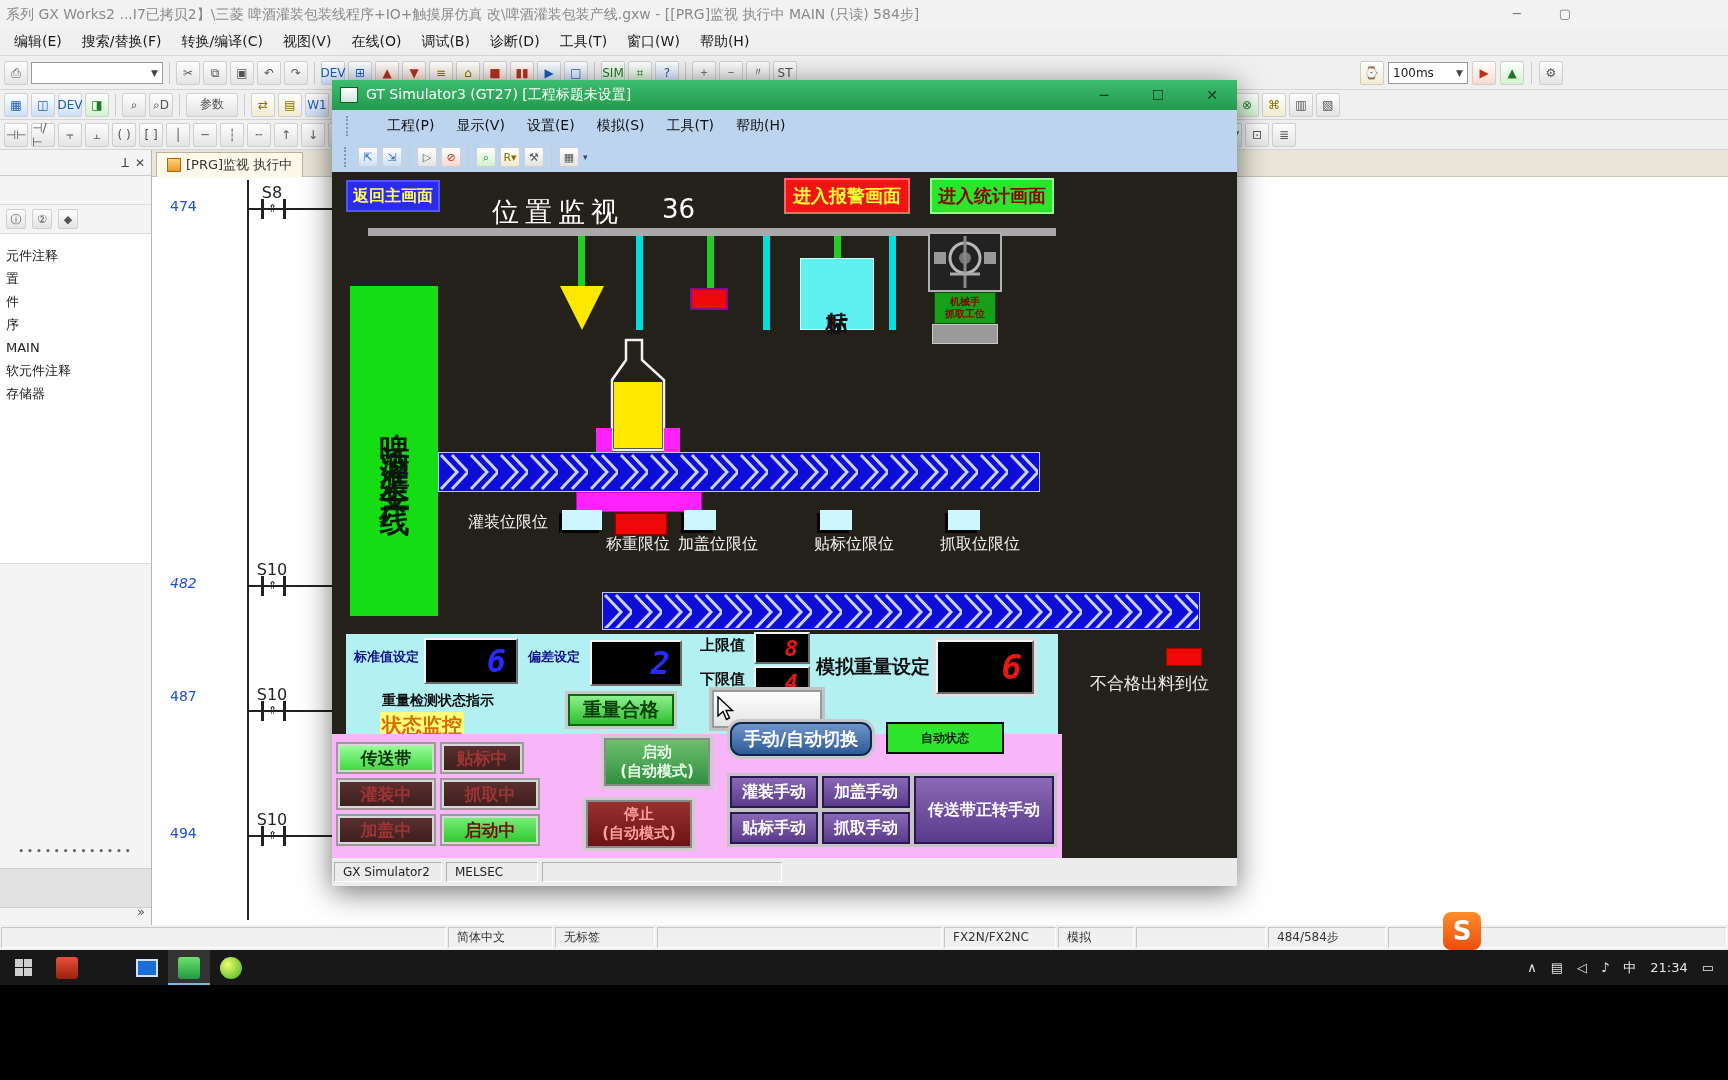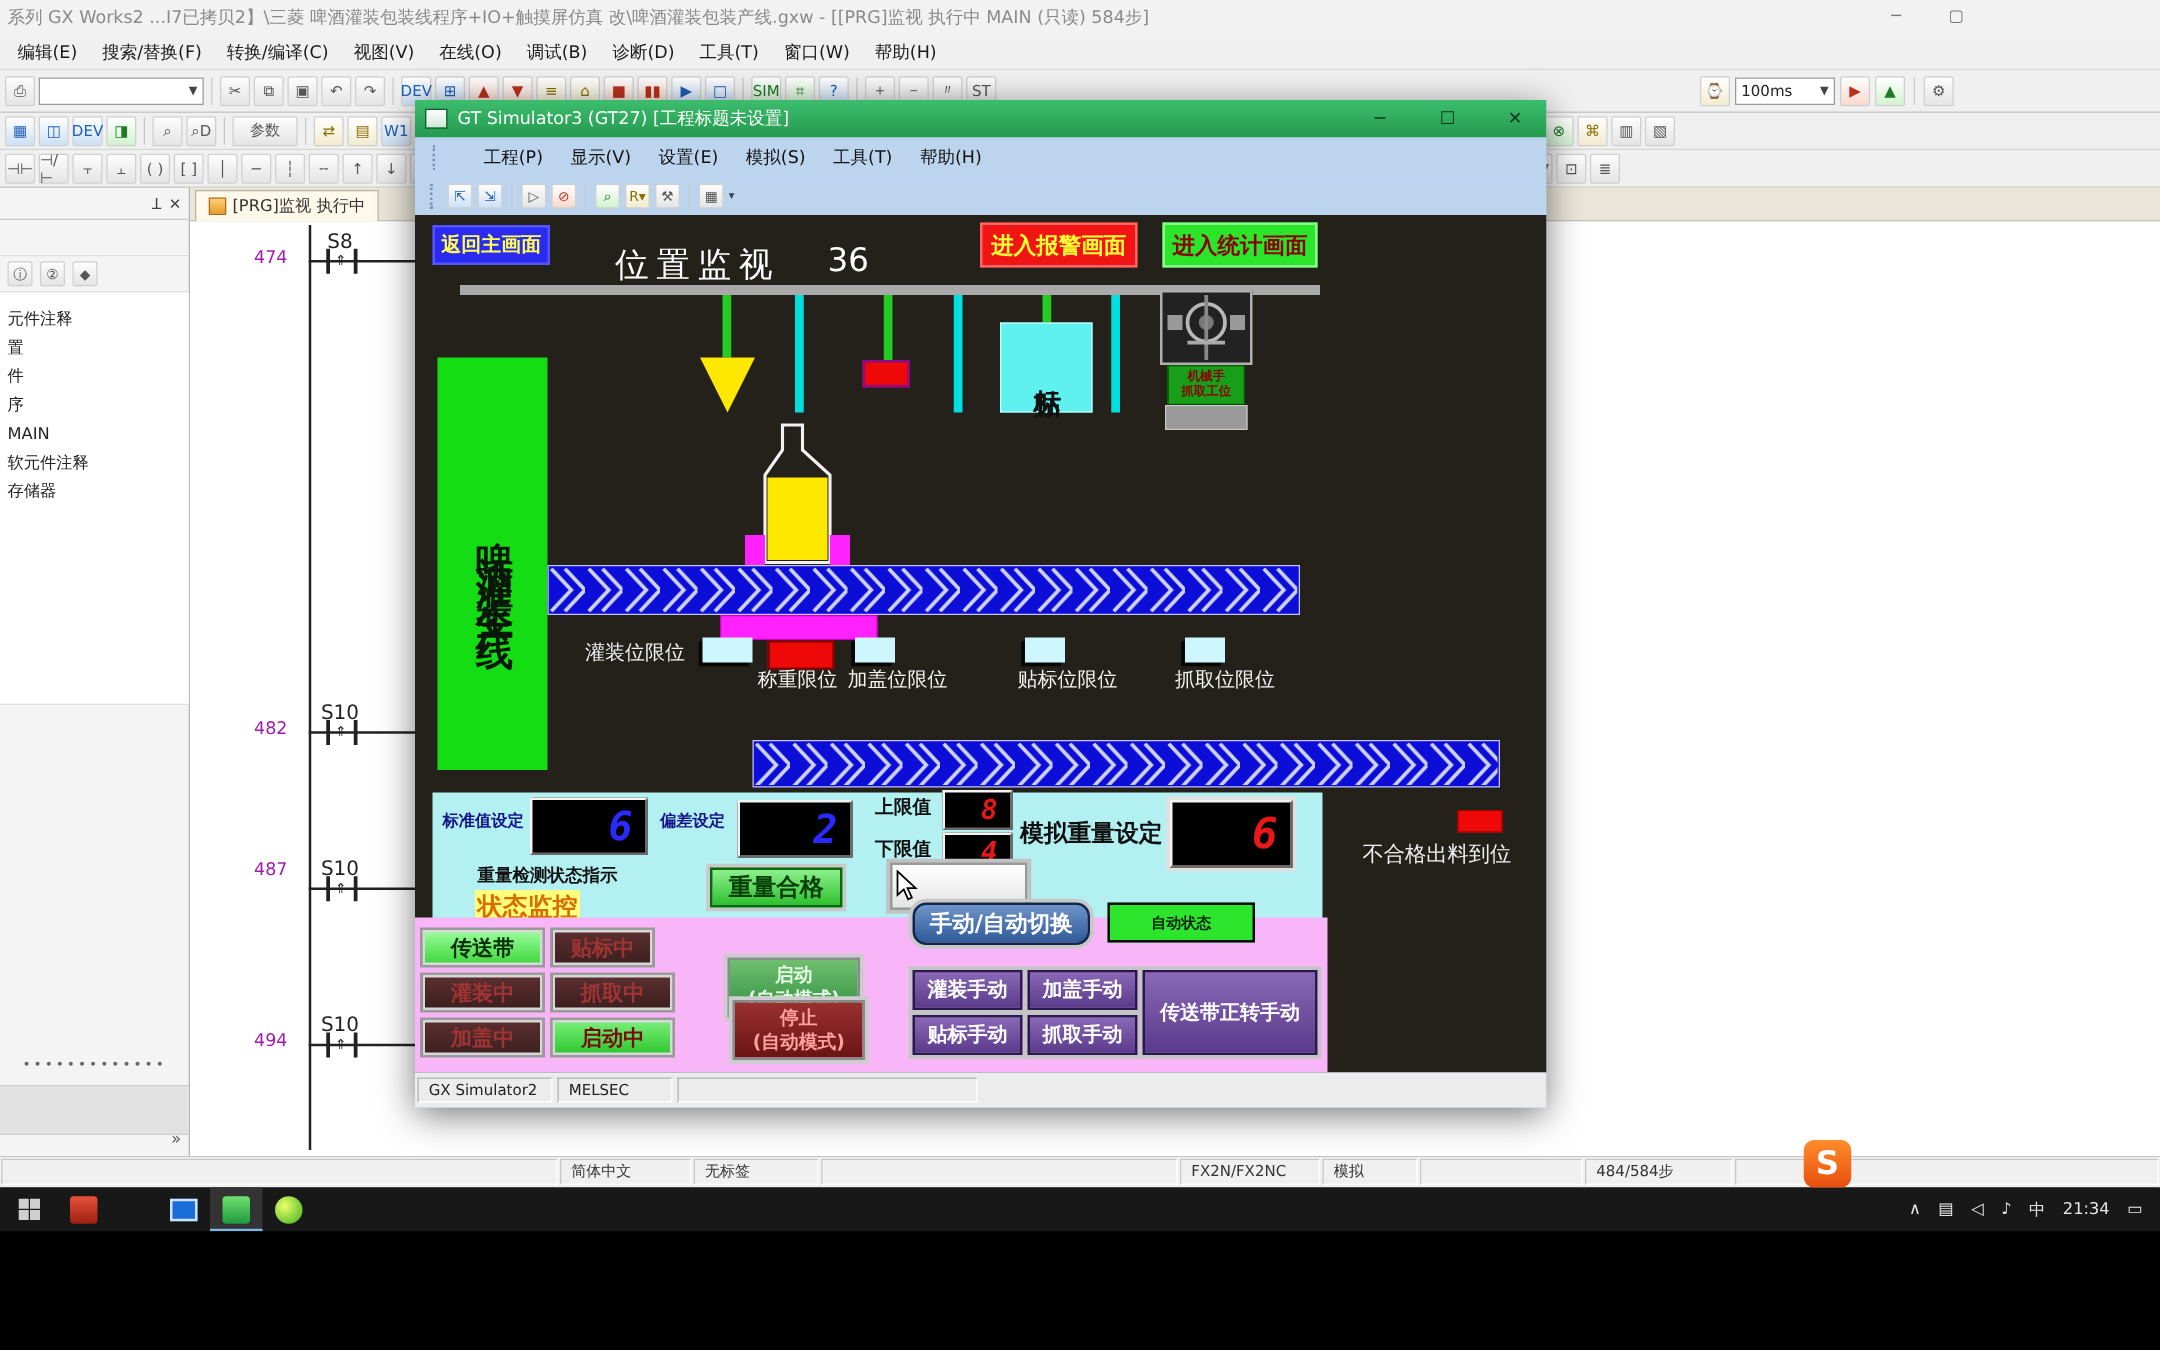--- a/index.html
+++ b/index.html
@@ -36,21 +36,21 @@
   .tree div{height:23px;line-height:23px;white-space:nowrap;}
   .dock-dots{margin-top:280px;height:24px;color:#666;font-size:11px;letter-spacing:2px;text-align:center;}
   .dock-gray{height:40px;background:#e2e2e2;border-top:1px solid #cfcfcf;border-bottom:1px solid #cfcfcf;}
 
   
   .ladder{left:152px;top:150px;width:1576px;height:775px;background:#fff;}
   .tabstrip{position:absolute;left:0;top:0;width:100%;height:27px;background:#e9e5d8;border-bottom:1px solid #c8c4b8;}
   .tab{position:absolute;left:4px;top:2px;height:25px;background:#fdf9ea;border:1px solid #b8b49f;border-bottom:none;
     display:flex;align-items:center;gap:5px;font-size:13px;color:#333;padding:0 10px;}
   .tab .ticon{width:14px;height:14px;background:linear-gradient(#ffd27a,#e89b2a);border:1px solid #a86b10;}
-  .step-num{position:absolute;font-size:14px;color:#a21caf;width:60px;text-align:right;}
+  .step-num{position:absolute;font-size:14px;color:#1d4ed8;width:60px;}
   .contact-label{position:absolute;font-size:16px;color:#222;width:40px;text-align:center;}
   .contact{position:absolute;width:40px;height:20px;}
   .contact .bar{position:absolute;top:0;width:3px;height:20px;background:#222;}
   .contact .up{position:absolute;left:13px;top:3px;font-size:11px;color:#222;}
   .rungline{position:absolute;height:2px;background:#222;}
   .rail{position:absolute;width:2px;background:#222;}
 
   
   .gx-status{left:0;top:925px;width:1728px;height:25px;background:#f0f0f0;display:flex;font-size:12px;color:#333;}
   .gx-status .cell{border:1px solid;border-color:#c8c8c8 #fff #fff #c8c8c8;margin:2px 1px;line-height:19px;padding:0 8px;white-space:nowrap;overflow:hidden;}
@@ -303,21 +303,21 @@
 
     <div class="step-num" style="left:18px;top:48px;">474</div>
     <div class="contact-label" style="left:100px;top:33px;">S8</div>
     <div class="rungline" style="left:95px;top:58px;width:85px;"></div>
     <div class="contact" style="left:103px;top:49px;">
       <span class="bar" style="left:6px;"></span>
         <span class="bar" style="left:28px;"></span>
         <span class="up">⇑</span>
     </div>
 
-    <div class="step-num" style="left:18px;top:425px;">482</div>
+    <div class="step-num" style="left:18px;top:425px;font-style:italic;">482</div>
     <div class="contact-label" style="left:100px;top:410px;">S10</div>
     <div class="rungline" style="left:95px;top:435px;width:85px;"></div>
     <div class="contact" style="left:103px;top:426px;">
       <span class="bar" style="left:6px;"></span>
         <span class="bar" style="left:28px;"></span>
         <span class="up">⇑</span>
     </div>
 
     <div class="step-num" style="left:18px;top:538px;">487</div>
     <div class="contact-label" style="left:100px;top:535px;">S10</div>
@@ -518,21 +518,21 @@
 
       <div class="pinkpanel" style="left:0px;top:562px;width:730px;height:124px;"></div>
 
       <div class="ind-btn ind-on" style="left:4px;top:570px;width:100px;height:32px;">传送带</div>
       <div class="ind-btn ind-off" style="left:108px;top:570px;width:84px;height:32px;">贴标中</div>
       <div class="ind-btn ind-off" style="left:4px;top:606px;width:100px;height:32px;">灌装中</div>
       <div class="ind-btn ind-off" style="left:108px;top:606px;width:100px;height:32px;">抓取中</div>
       <div class="ind-btn ind-off" style="left:4px;top:642px;width:100px;height:32px;">加盖中</div>
       <div class="ind-btn ind-run" style="left:108px;top:642px;width:100px;height:32px;">启动中</div>
 
-      <div class="btn-2line btn-start2" style="left:250px;top:566px;width:106px;height:48px;margin-top:28px;">
+      <div class="btn-2line btn-start2" style="left:272px;top:566px;width:106px;height:48px;">
         <span>启动</span>
         <span>(自动模式)</span>
       </div>
       <div class="btn-2line btn-stop2" style="left:254px;top:628px;width:106px;height:48px;">
         <span>停止</span>
         <span>(自动模式)</span>
       </div>
 
       <div class="btn-mode" style="left:398px;top:550px;width:142px;height:34px;border-radius:11px;">手动/自动切换</div>
       <div class="btn-auto" style="left:554px;top:550px;width:118px;height:32px;">自动状态</div>

